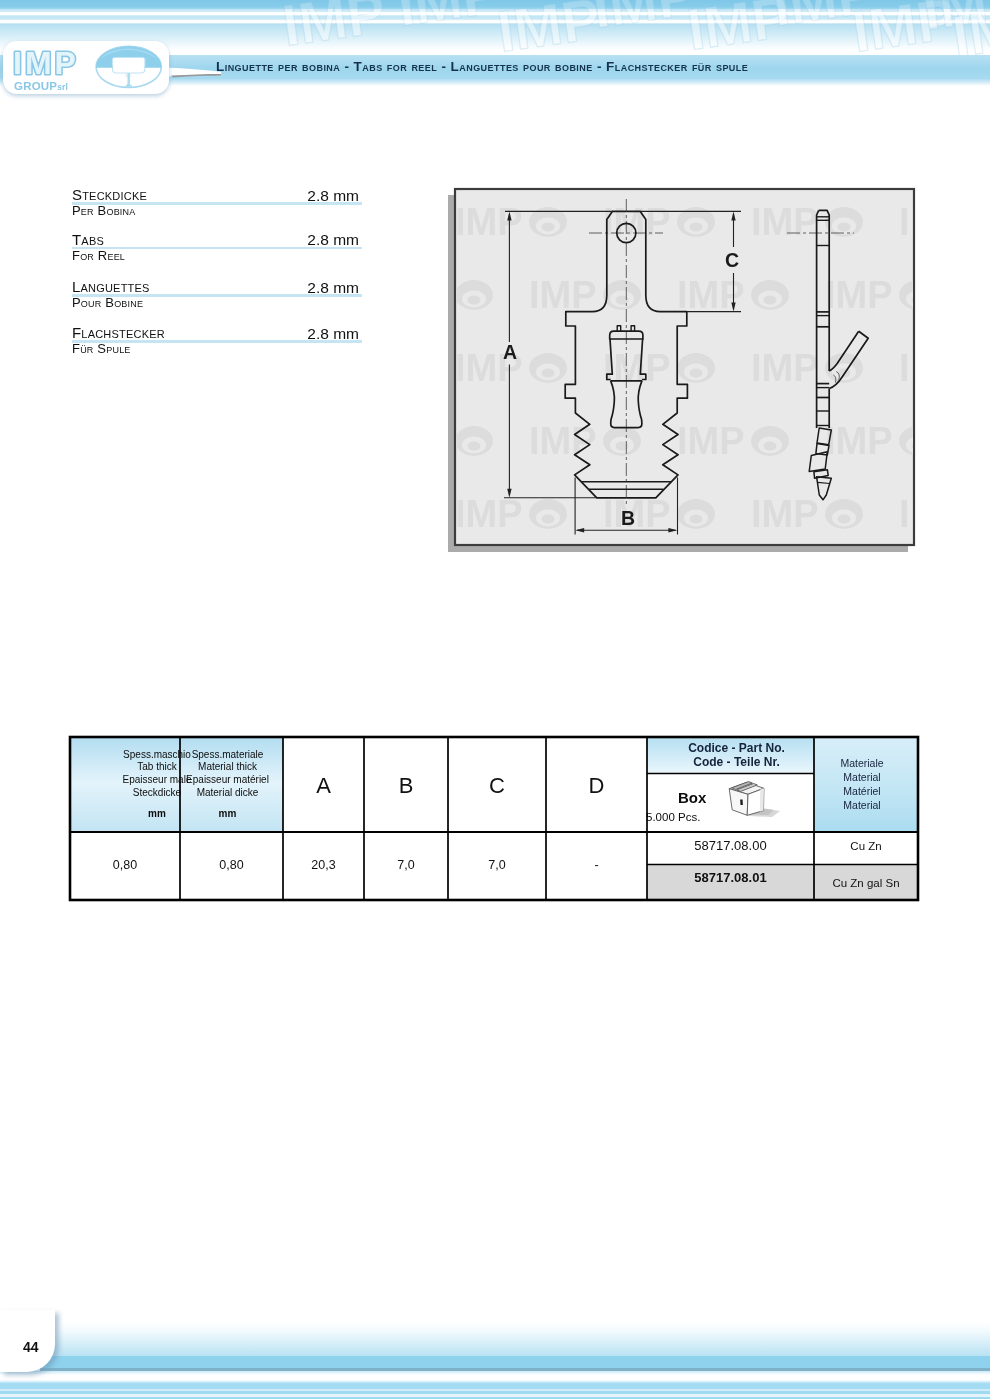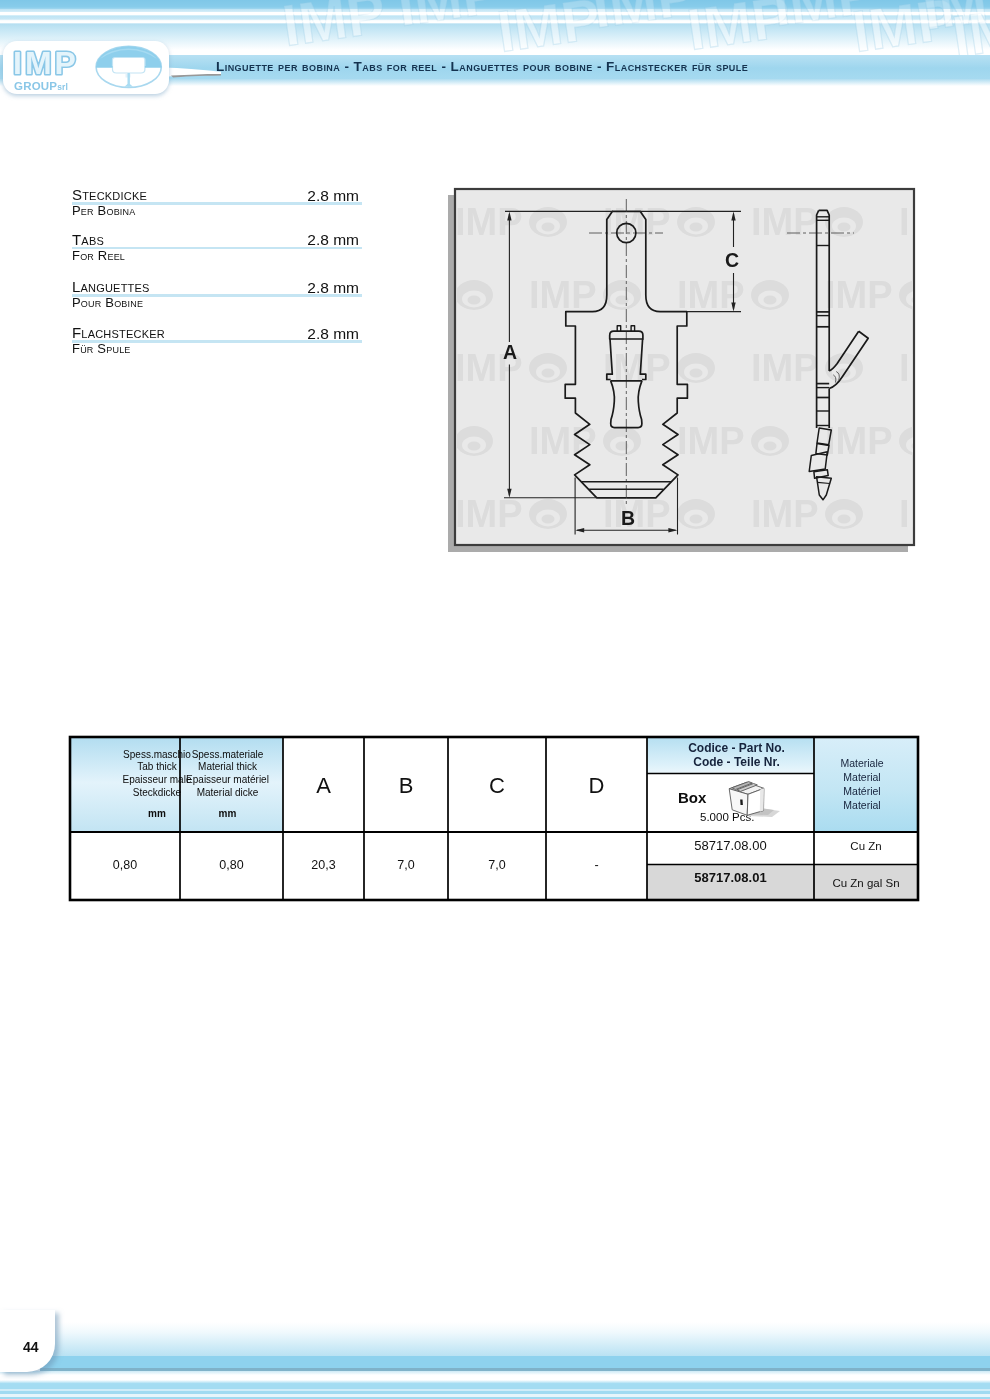--- a/index.html
+++ b/index.html
@@ -234,21 +234,21 @@
 <div class="bigl" style="left:364px;top:772.5px;width:84px;">B</div>
 
 <div class="bigl" style="left:448px;top:772.5px;width:98px;">C</div>
 
 <div class="bigl" style="left:546px;top:772.5px;width:101px;">D</div>
 
 <div class="hc" style="left:647px;top:740.5px;width:179px;font-weight:bold;font-size:12px;line-height:14.5px;color:#16233c;">Codice - Part No.<br>Code - Teile Nr.</div>
 
 <div class="abs" style="left:678px;top:789px;font-weight:bold;font-size:15px;color:#0d0d0d;">Box</div>
 
-<div class="abs" style="left:700px;top:810.5px;font-size:11.5px;color:#0d0d0d;">5.000 Pcs.</div>
+<div class="abs" style="left:646px;top:810.5px;font-size:11.5px;color:#0d0d0d;">5.000 Pcs.</div>
 
 <svg class="abs" style="left:726px;top:778px;" width="58" height="42" viewBox="726 778 58 42">
   <path d="M750,807 L780,811 L772,817 L748,816 Z" fill="#d7d7d7"></path>
   <path d="M752,807 L774,810 L768,815 L749,814.5 Z" fill="#c3c3c3"></path>
   <g stroke="#5a5a5a" stroke-width="0.9" stroke-linejoin="round">
     <path d="M729.2,788.7 L746.8,782.3 L763.9,788.3 L748,794.3 Z" fill="#f2f2f2"></path>
     <path d="M731.7,787.8 L748.6,781.6 L752.4,783 L735.6,789.5 Z" fill="#b5b5b5"></path>
     <path d="M736.9,789.8 L753.5,783.5 L757.3,784.9 L740.6,791.4 Z" fill="#cccccc"></path>
     <path d="M729.2,788.7 L748,794.3 L747.2,815.3 L732.2,809.8 Z" fill="#f7f7f7"></path>
     <path d="M748,794.3 L763.9,788.3 L763.5,810.6 L747.2,815.3 Z" fill="#ffffff"></path>

